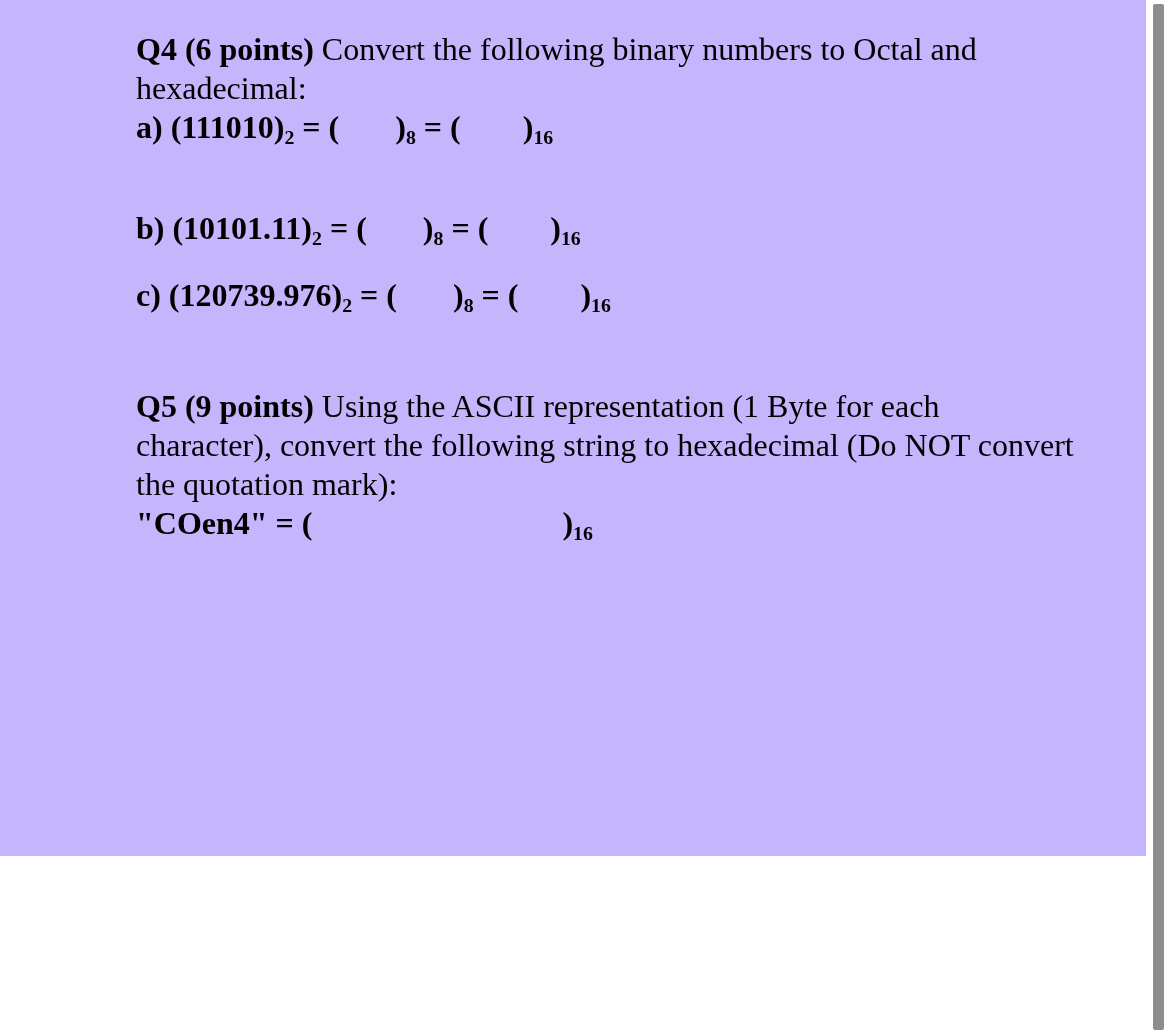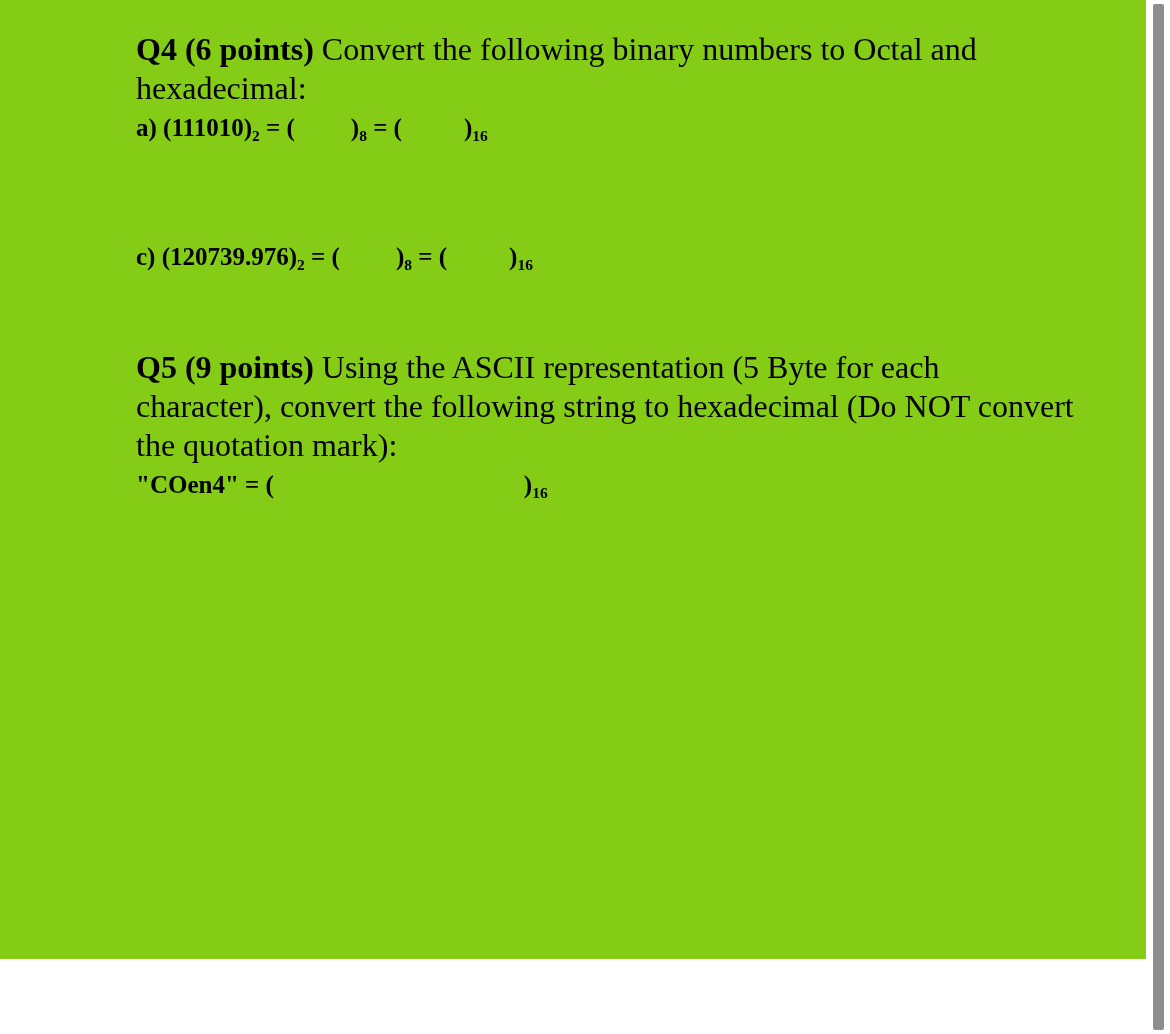--- a/index.html
+++ b/index.html
@@ -12,22 +12,22 @@
     background: #ffffff;
     font-family: "Liberation Serif", serif;
     overflow: hidden;
     position: relative;
   }
   .page {
     position: absolute;
     left: 0;
     top: 0;
     width: 1146px;
-    height: 959px;
-    background: #84cc16;
+    height: 856px;
+    background: #c4b5fd;
     box-sizing: border-box;
   }
   .scroll-track {
     position: absolute;
     right: 0;
     top: 0;
     width: 24px;
     height: 1034px;
     background: #ffffff;
   }
@@ -49,21 +49,21 @@
   .para {
     font-size: 32px;
     line-height: 39px;
     color: #000000;
     margin: 0;
   }
   .b {
     font-weight: bold;
   }
   .answer-line {
-    font-size: 25px;
+    font-size: 32px;
     line-height: 39px;
     font-weight: bold;
     color: #000000;
     margin: 0;
     white-space: pre;
   }
   sub {
     font-size: 0.62em;
     font-weight: bold;
     vertical-align: -0.32em;
@@ -83,28 +83,29 @@
 
 <div class="page">
   <div class="content">
 
     <p class="para"><span class="b">Q4 (6 points)</span><span> Convert the following binary numbers to Octal and hexadecimal:</span></p>
 
     <p class="answer-line"><span>a) (111010)</span><sub>2</sub><span> = (</span><span class="blank-sm"></span><span>)</span><sub>8</sub><span> = (</span><span class="blank-md"></span><span>)</span><sub>16</sub></p>
 
     <div class="gap-lg"></div>
 
+    <p class="answer-line"><span>b) (10101.11)</span><sub>2</sub><span> = (</span><span class="blank-sm"></span><span>)</span><sub>8</sub><span> = (</span><span class="blank-md"></span><span>)</span><sub>16</sub></p>
 
     <div class="gap-md"></div>
 
     <p class="answer-line"><span>c) (120739.976)</span><sub>2</sub><span> = (</span><span class="blank-sm"></span><span>)</span><sub>8</sub><span> = (</span><span class="blank-md"></span><span>)</span><sub>16</sub></p>
 
     <div class="gap-xl"></div>
 
-    <p class="para"><span class="b">Q5 (9 points)</span><span> Using the ASCII representation (5 Byte for each character), convert the following string to hexadecimal (Do NOT convert the quotation mark):</span></p>
+    <p class="para"><span class="b">Q5 (9 points)</span><span> Using the ASCII representation (1 Byte for each character), convert the following string to hexadecimal (Do NOT convert the quotation mark):</span></p>
 
     <p class="answer-line"><span>"COen4"</span><span> = (</span><span class="blank-xl"></span><span>)</span><sub>16</sub></p>
 
     <div class="gap-xl"></div>
 
 
 
 
   </div>
 </div>

